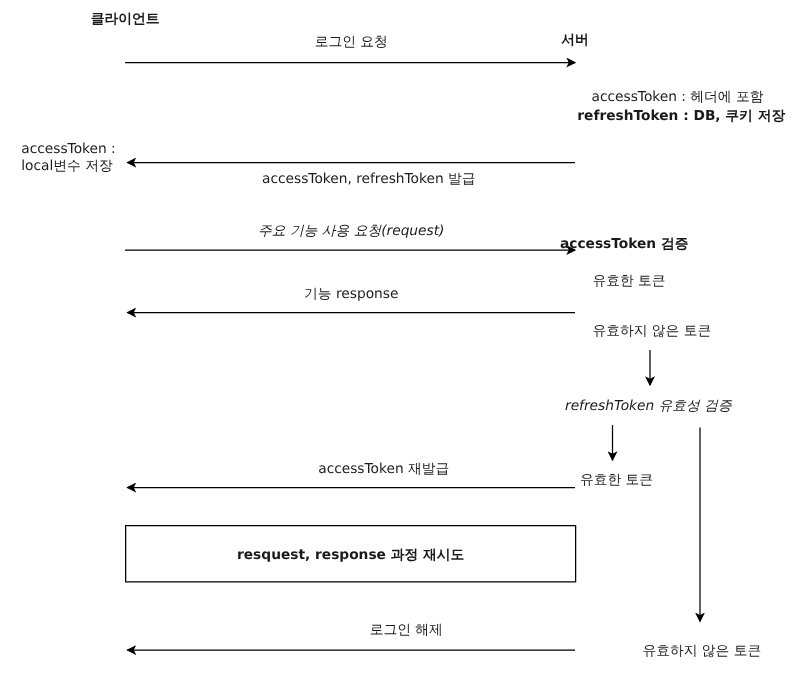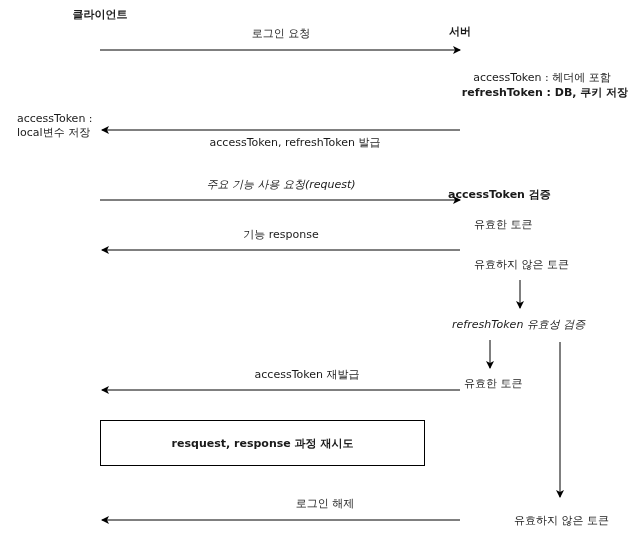--- a/index.html
+++ b/index.html
@@ -59,18 +59,18 @@
 <div class="lbl" style="left:474px; top:218px;">유효한 토큰</div>
 
 <div class="lbl center" style="left:281px; top:228px;text-align:right;">기능 response</div>
 <div class="lbl" style="left:474px; top:258px;">유효하지 않은 토큰</div>
 
 <div class="lbl" style="left:452px; top:318px;font-style:italic;">refreshToken 유효성 검증</div>
 
 <div class="lbl center" style="left:291px; top:368px;margin-left:16px;">accessToken 재발급</div>
 <div class="lbl" style="left:464px; top:377px;">유효한 토큰</div>
 
-<div class="box" style="left:100px; top:420px; width:325px; height:46px;">
+<div class="box" style="left:100px; top:420px; width:361px; height:46px;">
   <span>resquest, response 과정 재시도</span>
 </div>
 
 <div class="lbl center" style="left:281px; top:497px;margin-left:44px;">로그인 해제</div>
 <div class="lbl" style="left:514px; top:514px;">유효하지 않은 토큰</div>
 
 </body></html>

